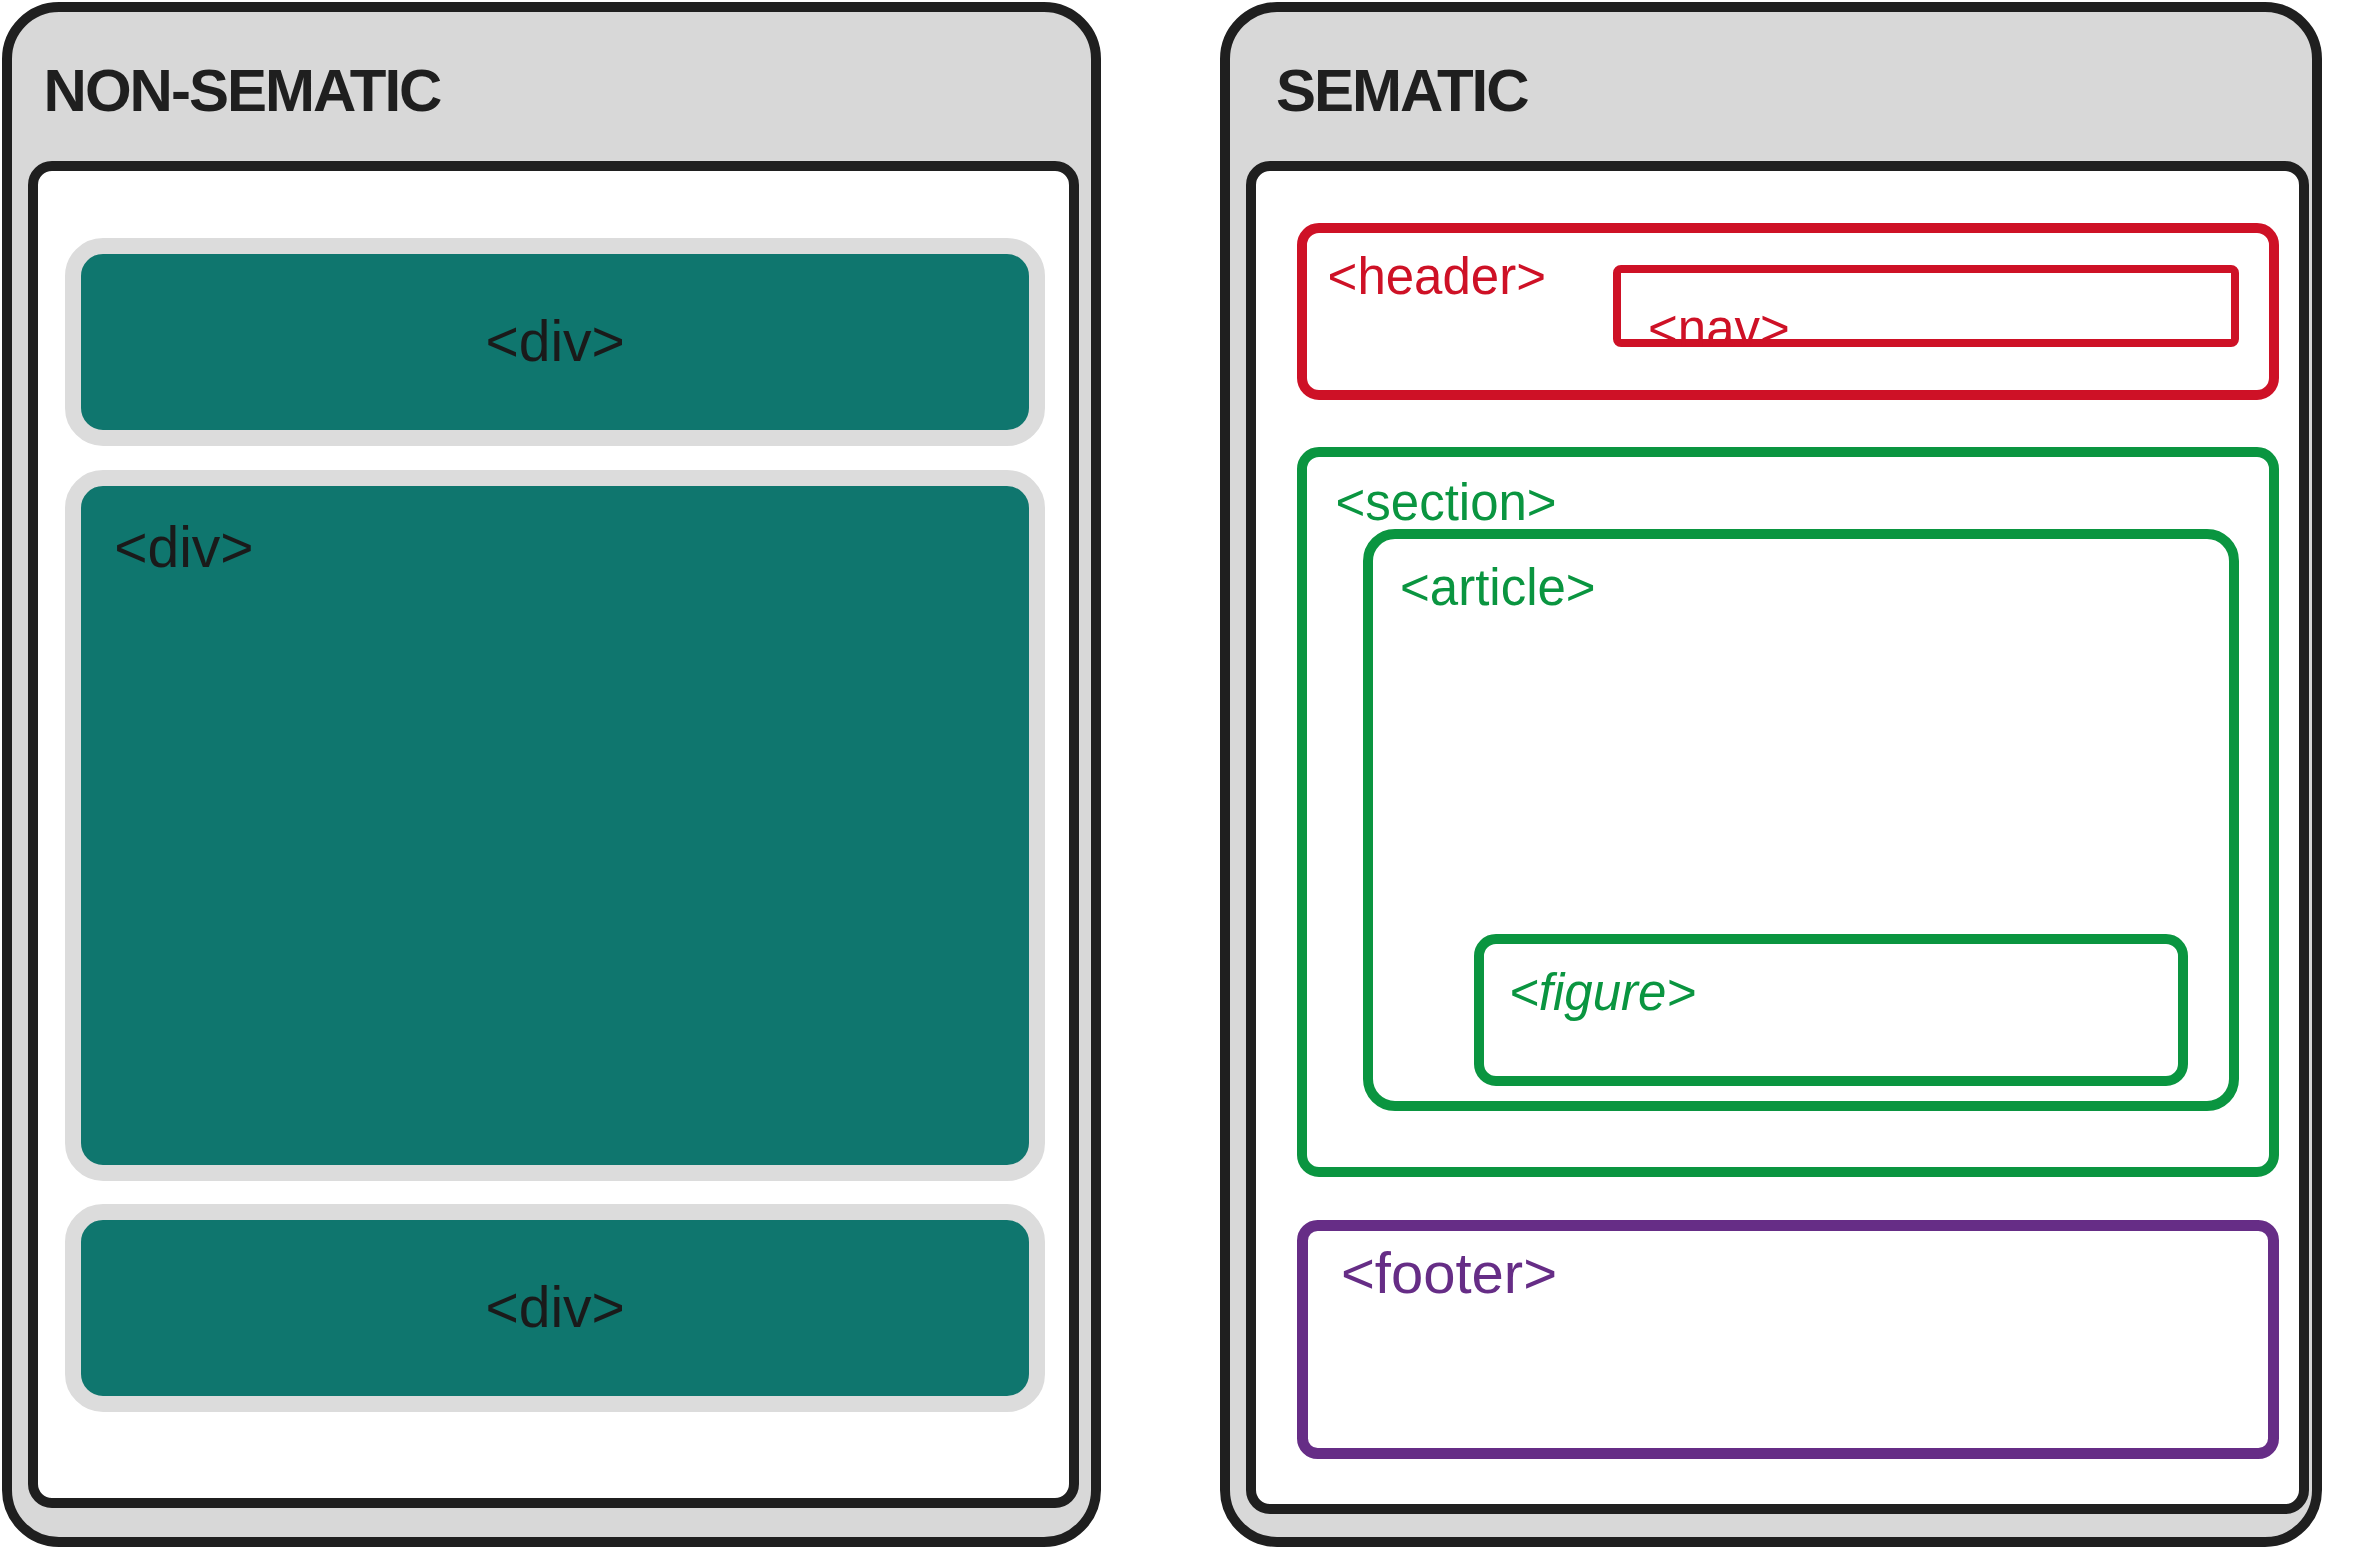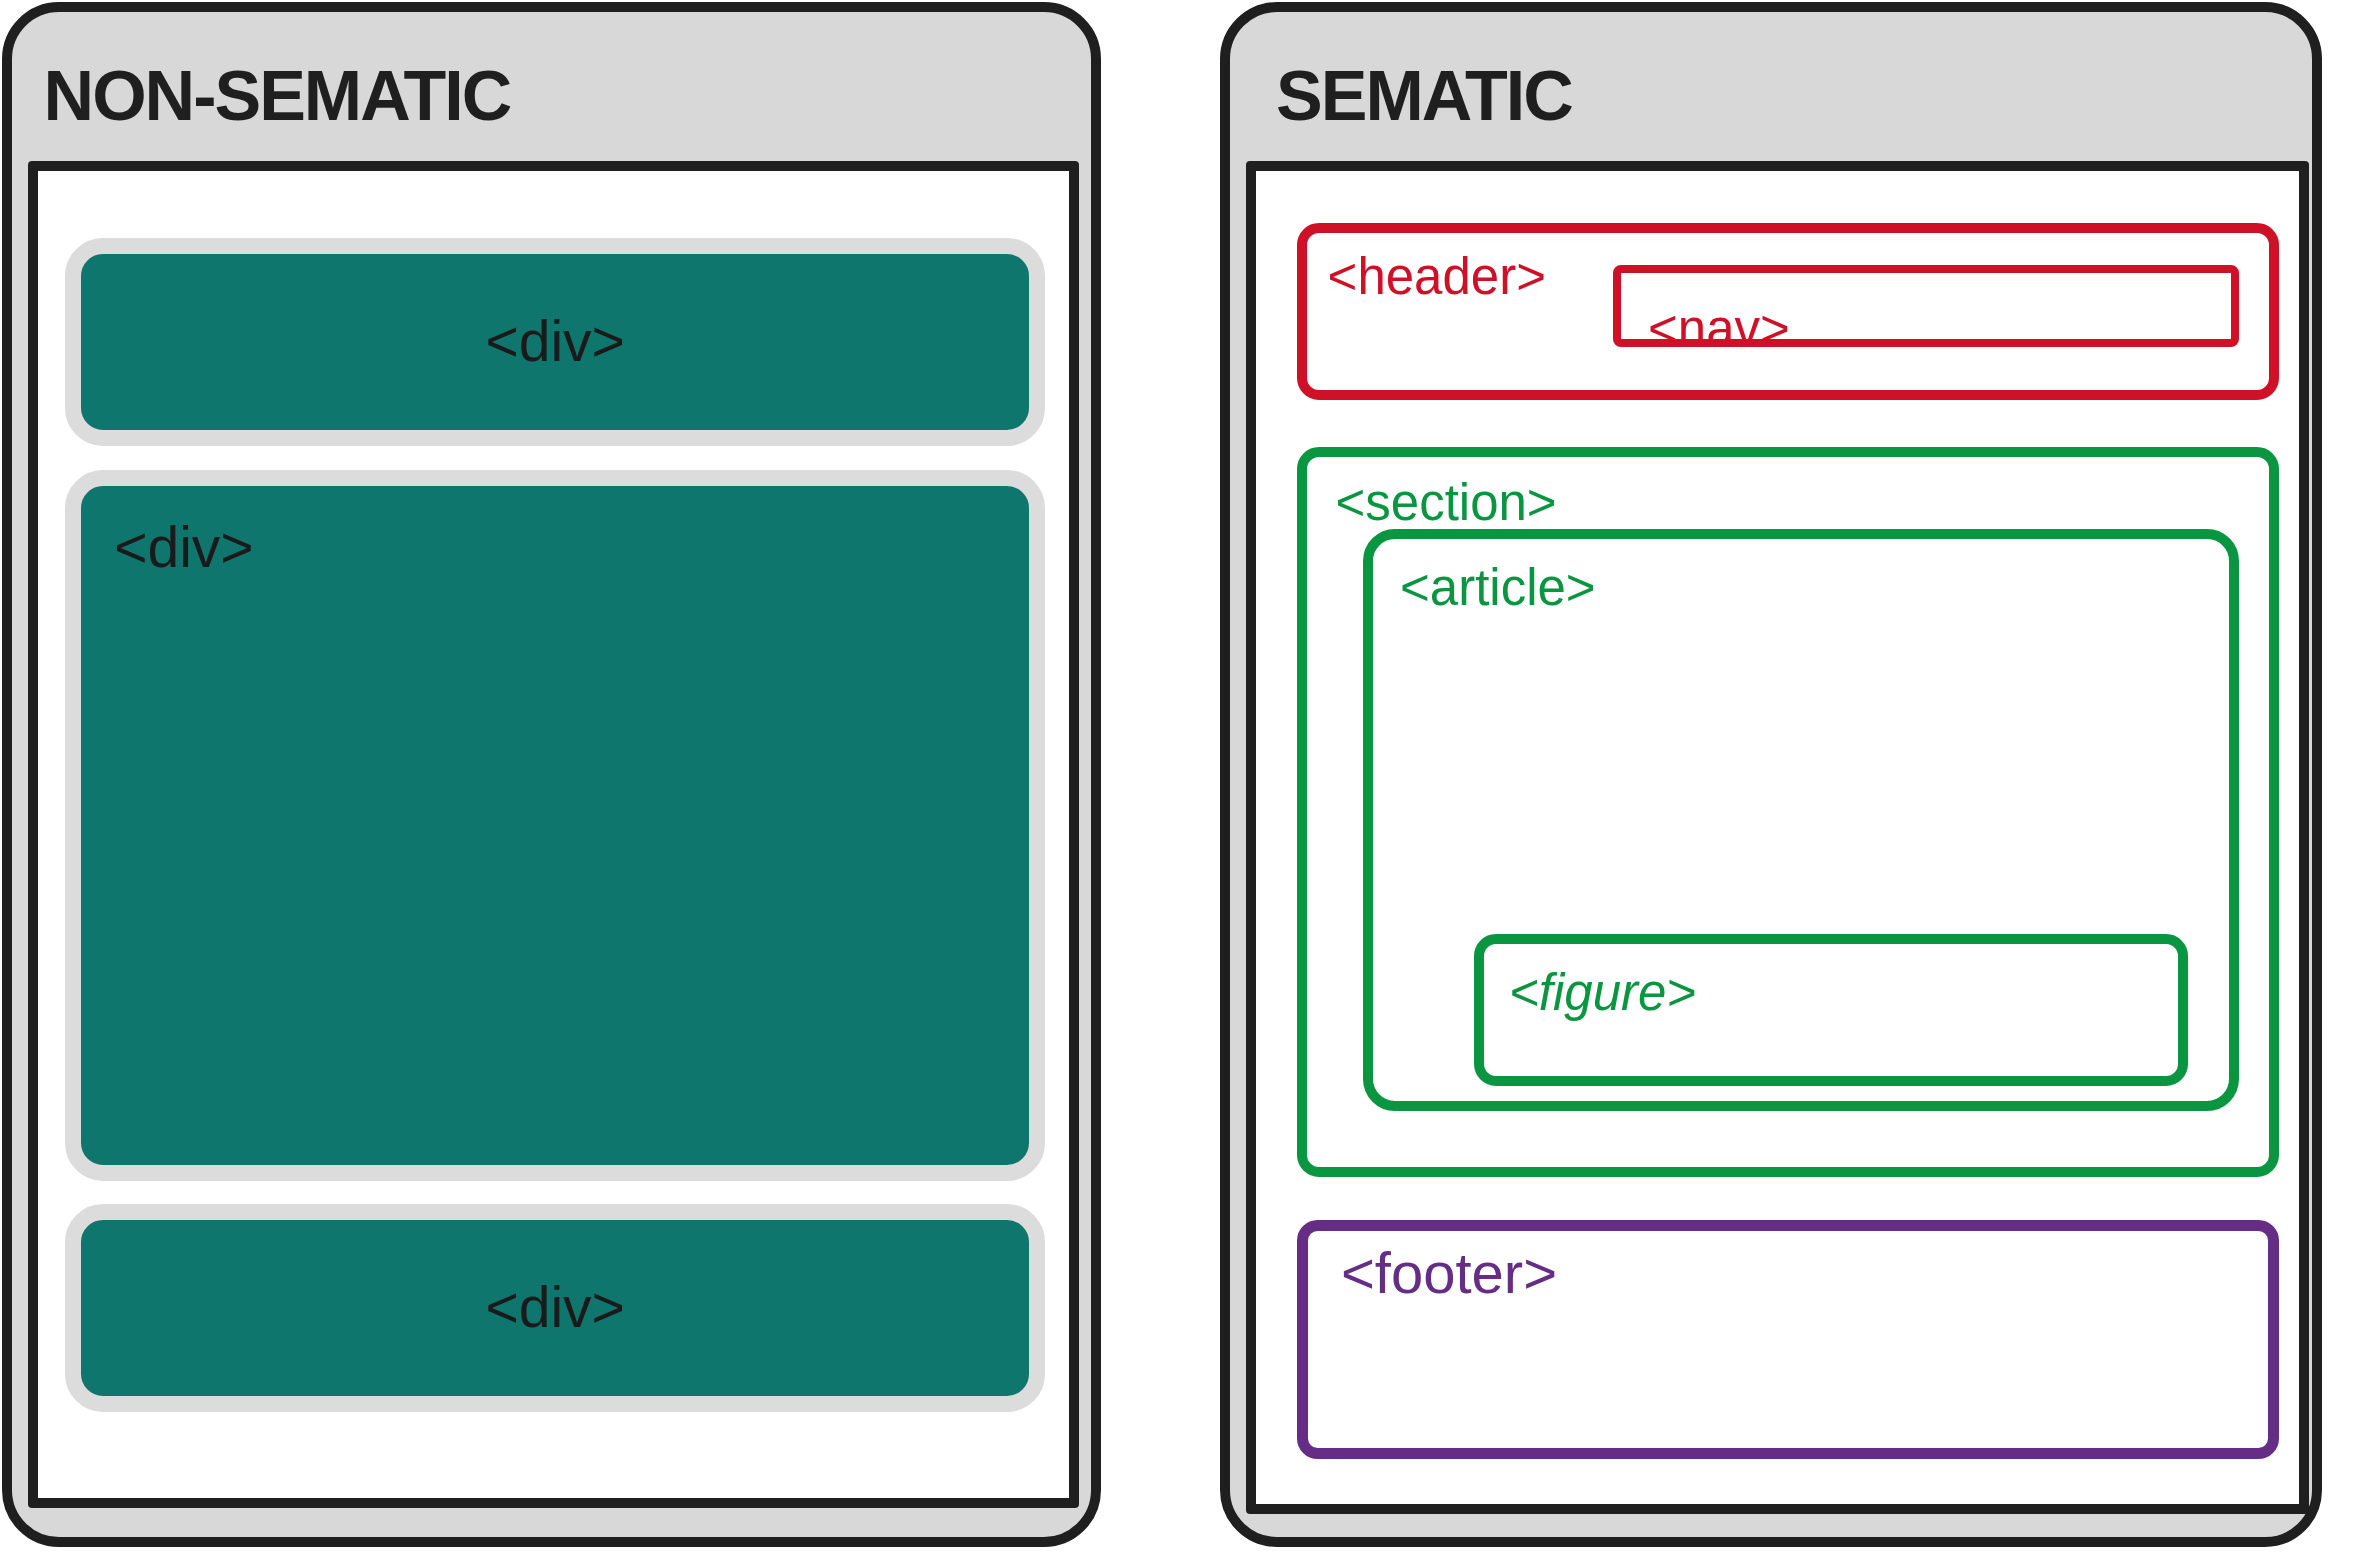--- a/index.html
+++ b/index.html
@@ -19,34 +19,34 @@
     background: var(--card_gray, #d8d8d8);
     border: 10.3px solid var(--ink, #1f1f1f);
     border-radius: 57px;
   }
   .card.left  { left: 1.6px;    width: 1099px; }
   .card.right { left: 1220px; width: 1102px; }
 
   .card-title {
     position: absolute;
     top: 44px;
-    font-size: 70px;
+    font-size: 60px;
     font-weight: bold;
     letter-spacing: -2px;
     color: var(--ink, #1f1f1f);
     white-space: nowrap;
   }
   .left  .card-title { left: 32px; }
   .right .card-title { left: 46px; }
 
   .panel {
     position: absolute;
     background: #ffffff;
     border: 10.3px solid var(--ink, #1f1f1f);
-    border-radius: 4px;
+    border-radius: 24px;
     box-sizing: content-box;
   }
   .left  .panel { left: 16.6px; top: 149px; right: 12px; bottom: 29px; }
   .right .panel { left: 16px; top: 149px; right: 3.2px;  bottom: 23px; }
 
   
   .gbox {
     position: absolute;
     left: 27px;
     width: 980px;

